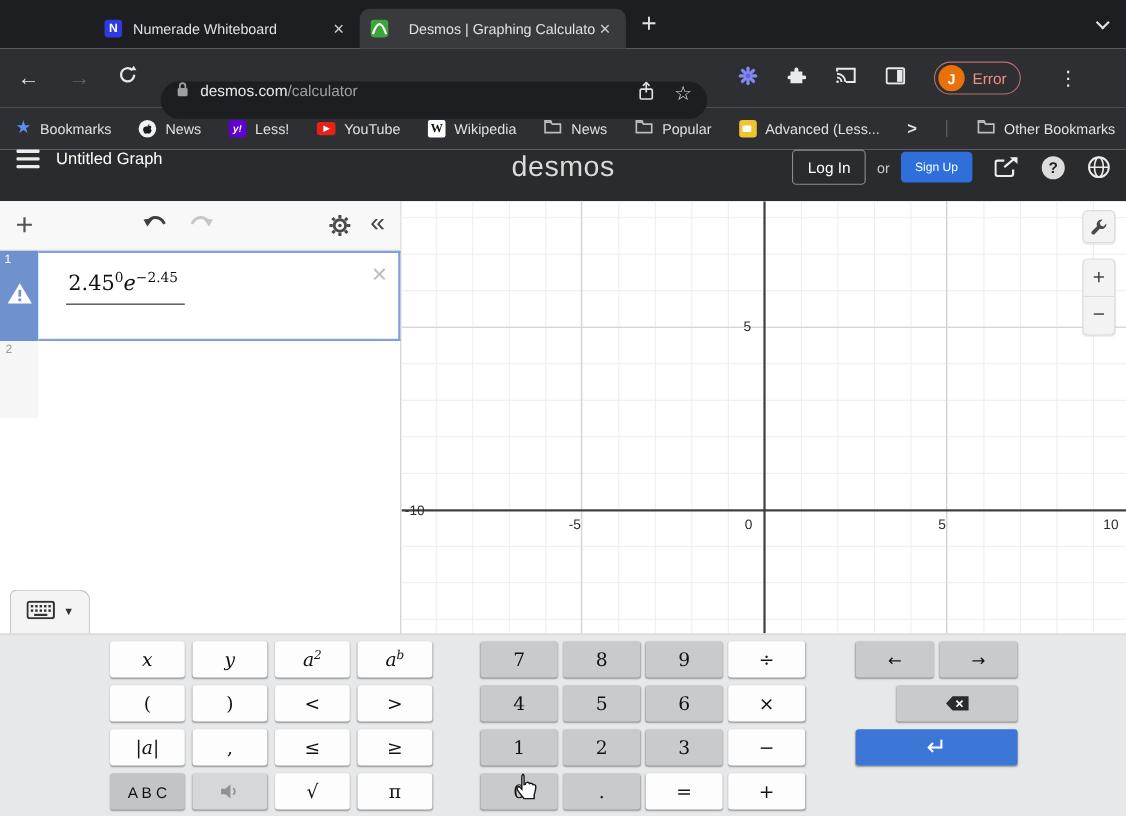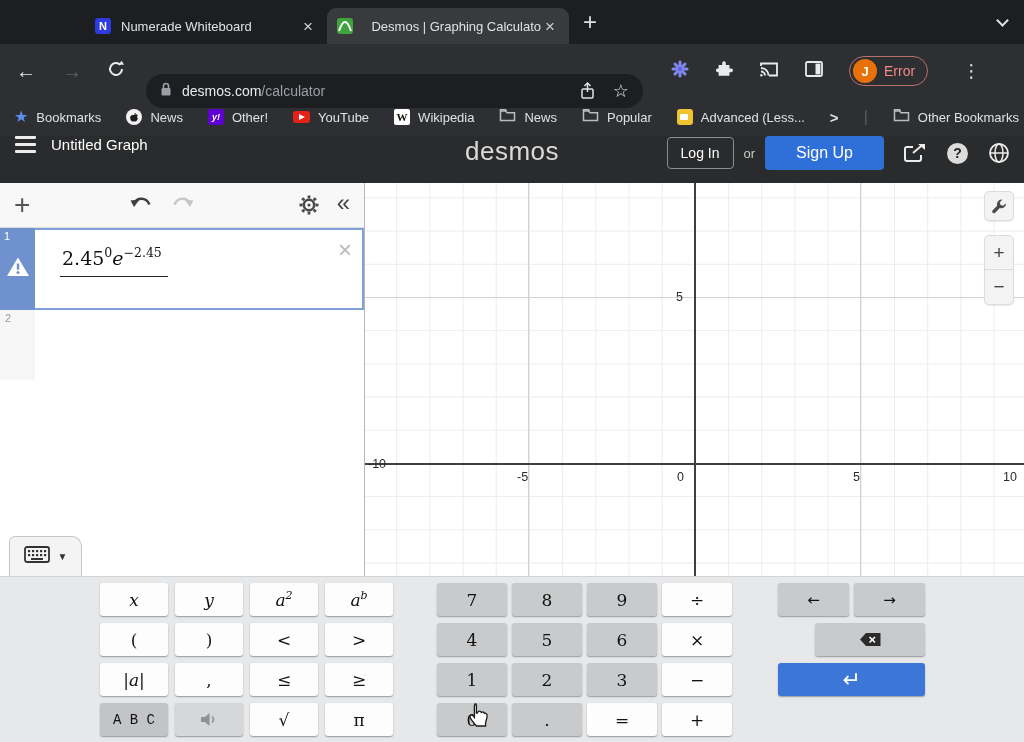--- a/index.html
+++ b/index.html
@@ -19,21 +19,21 @@
   .tab-search { position:absolute; right:16px; top:16px; width:10px; height:10px; }
   .tab-search::before { content:""; position:absolute; left:0; top:0; width:7px; height:7px; border-right:2px solid #dfe1e5; border-bottom:2px solid #dfe1e5; transform:rotate(45deg); }
 
   
   .toolbar { height:54px; background:#2e2f33; display:flex; align-items:center; }
   .nav-ic { font-size:20px; color:#e8eaed; width:28px; text-align:center; }
   .nav-ic.disabled { color:#5d6165; }
   .nav-back { margin-left:12px; }
   .nav-fwd { margin-left:18px; }
   .nav-reload { margin-left:16px; }
-  .omnibox { width:497px; height:34px; background:#1d1e21; border-radius:17px; margin-left:16px; display:flex; align-items:center; padding:0 14px;margin-top:40px; }
+  .omnibox { width:497px; height:34px; background:#1d1e21; border-radius:17px; margin-left:16px; display:flex; align-items:flex-start; padding:0 14px;margin-top:40px; }
   .url { font-size:14px; margin-left:10px; white-space:nowrap; }
   .url .host { color:#e8eaed; } .url .path { color:#9aa0a6; }
   .omni-spacer { flex:1; }
   .omni-ic { margin-left:18px; display:flex; align-items:center; }
   .star { color:#dfe1e5; font-size:18px; }
   .toolbar-right { display:flex; align-items:center; gap:26px; margin-left:28px; }
   .profile { display:flex; align-items:center; border:1px solid rgba(242,139,130,.7); border-radius:16px; padding:2px 12px 2px 3px; gap:7px; }
   .avatar { width:24px; height:24px; border-radius:50%; background:#e8710a; color:#fff; font-size:13px; font-weight:bold; display:flex; align-items:center; justify-content:center; }
   .profile-label { color:#f28b82; font-size:14px; }
   .menu-dots { color:#e8eaed; font-size:18px; margin-left:8px; margin-right:14px; }
@@ -56,21 +56,21 @@
 
   
   .dheader { height:47px; background:#2a2b2d; display:flex; align-items:flex-start; position:relative; }
   .hamburger { width:21px; margin-left:15px; display:flex; flex-direction:column; gap:4px; }
   .hamburger span { height:3px; background:#ececec; border-radius:1px; }
   .graph-title { color:#fff; font-size:15px; margin-left:15px; }
   .dlogo { position:absolute; left:0; right:0; text-align:center; color:#dadada; font-size:26px; letter-spacing:.5px; pointer-events:none; }
   .dh-right { margin-left:auto; display:flex; align-items:center; }
   .btn-login { border:1px solid #8d8d8d; border-radius:4px; color:#fff; font-size:14px; padding:7px 13px; background:transparent; }
   .or-text { color:#c9c9c9; font-size:13px; margin:0 10px; }
-  .btn-signup { background:#2e6fd9; border:none; border-radius:4px; color:#fff; font-size:16px; padding:8px 31px; }
+  .btn-signup { background:#2e6fd9; border:none; border-radius:4px; color:#fff; font-size:11px; padding:8px 13px; }
   .dh-ic { margin-left:20px; display:flex; align-items:center; }
   .help-circle { width:21px; height:21px; border-radius:50%; background:#dcdcdc; color:#222; font-weight:bold; font-size:14px; display:flex; align-items:center; justify-content:center; }
   .dh-last { margin-right:14px; }
 
   
   .main { position:relative; height:393px; display:flex; }
 
   
   .exprpanel { width:365px; border-right:1px solid #b9b9b9; background:#fff; position:relative; }
   .expr-toolbar { height:45px; background:#f8f8f8; border-bottom:1px solid #dcdcdc; display:flex; align-items:center; }
@@ -108,21 +108,21 @@
   .gbtn { position:absolute; right:10px; width:30px; background:#f3f3f3; border:1px solid #dcdcdc; border-radius:5px; box-shadow:0 1px 1px rgba(0,0,0,.08); }
   .wrench-btn { top:8px; height:30px; display:flex; align-items:center; justify-content:center; }
   .zoom-stack { top:52px; }
   .zbtn { height:34px; display:flex; align-items:center; justify-content:center; font-size:19px; color:#444; }
   .zbtn:first-child { border-bottom:1px solid #dcdcdc; }
 
   
   .keypad { position:absolute; left:0; top:576px; width:1024px; height:166px; background:#e7e8ea; border-top:1px solid #d3d3d3; }
   .key { border-radius:3px; box-shadow:0 1px 1.5px rgba(0,0,0,.35); display:flex; align-items:center; justify-content:center; font-family:"DejaVu Serif","Liberation Serif",serif; font-size:17px; color:#111; background:#fdfdfd; }
   .k-gray { background:#c9cacc; }
-  .k-abc { background:#c3c4c6; font-family:Liberation Mono, monospace; font-size:14px; }
+  .k-abc { background:#c3c4c6; font-family:Liberation Sans, sans-serif; font-size:14px; }
   .k-spk { background:#d6d7d9; }
   .k-sans { font-family:"DejaVu Sans","Liberation Sans",sans-serif; font-size:15px; }
   .k-enter { background:#3c76d7; color:#fff; font-size:22px; font-family:"DejaVu Sans",sans-serif; }
   .ital { font-style:italic; }
   .key sup { font-size:11px; position:relative; top:-4px; font-style:italic; }
   .blk { position:absolute; top:6px; display:grid; grid-auto-rows:33px; }
   .blk-left { left:100px; grid-template-columns:repeat(4,68px); column-gap:7px; row-gap:7px; }
   .blk-mid  { left:437px; grid-template-columns:repeat(4,70px); column-gap:5px; row-gap:7px; }
   .blk-right { left:778px; top:6px; position:absolute; width:147px; display:flex; flex-direction:column; gap:7px; }
   .blk-right .rrow { display:flex; gap:5px; height:33px; }
@@ -231,21 +231,21 @@
       <span class="bm-sq bm-apple">
         <svg width="10" height="11" viewBox="0 0 10 11">
             <path d="M5 3 C6 1.8 8 2 8.8 3.4 C7.8 4 7.8 5.6 8.9 6.3 C8.5 7.8 7.4 9.6 6.3 9.6 C5.7 9.6 5.5 9.2 4.9 9.2 C4.3 9.2 4 9.6 3.5 9.6 C2.4 9.6 1.1 7.4 1.1 5.7 C1.1 3.9 2.5 2.8 3.7 2.9 C4.3 2.9 4.7 3 5 3 Z" fill="#1d1d1f"></path>
             <path d="M5.2 2.6 C5.3 1.8 6 1 6.8 0.9 C6.9 1.8 6 2.7 5.2 2.6 Z" fill="#1d1d1f"></path>
           </svg>
       </span>
       <span class="bm-label">News</span>
     </span>
     <span class="bm">
       <span class="bm-sq bm-yahoo">y!</span>
-      <span class="bm-label">Other!</span>
+      <span class="bm-label">Less!</span>
     </span>
     <span class="bm">
       <span class="bm-yt"></span>
       <span class="bm-label">YouTube</span>
     </span>
     <span class="bm">
       <span class="bm-sq bm-wiki">W</span>
       <span class="bm-label">Wikipedia</span>
     </span>
     <span class="bm">

